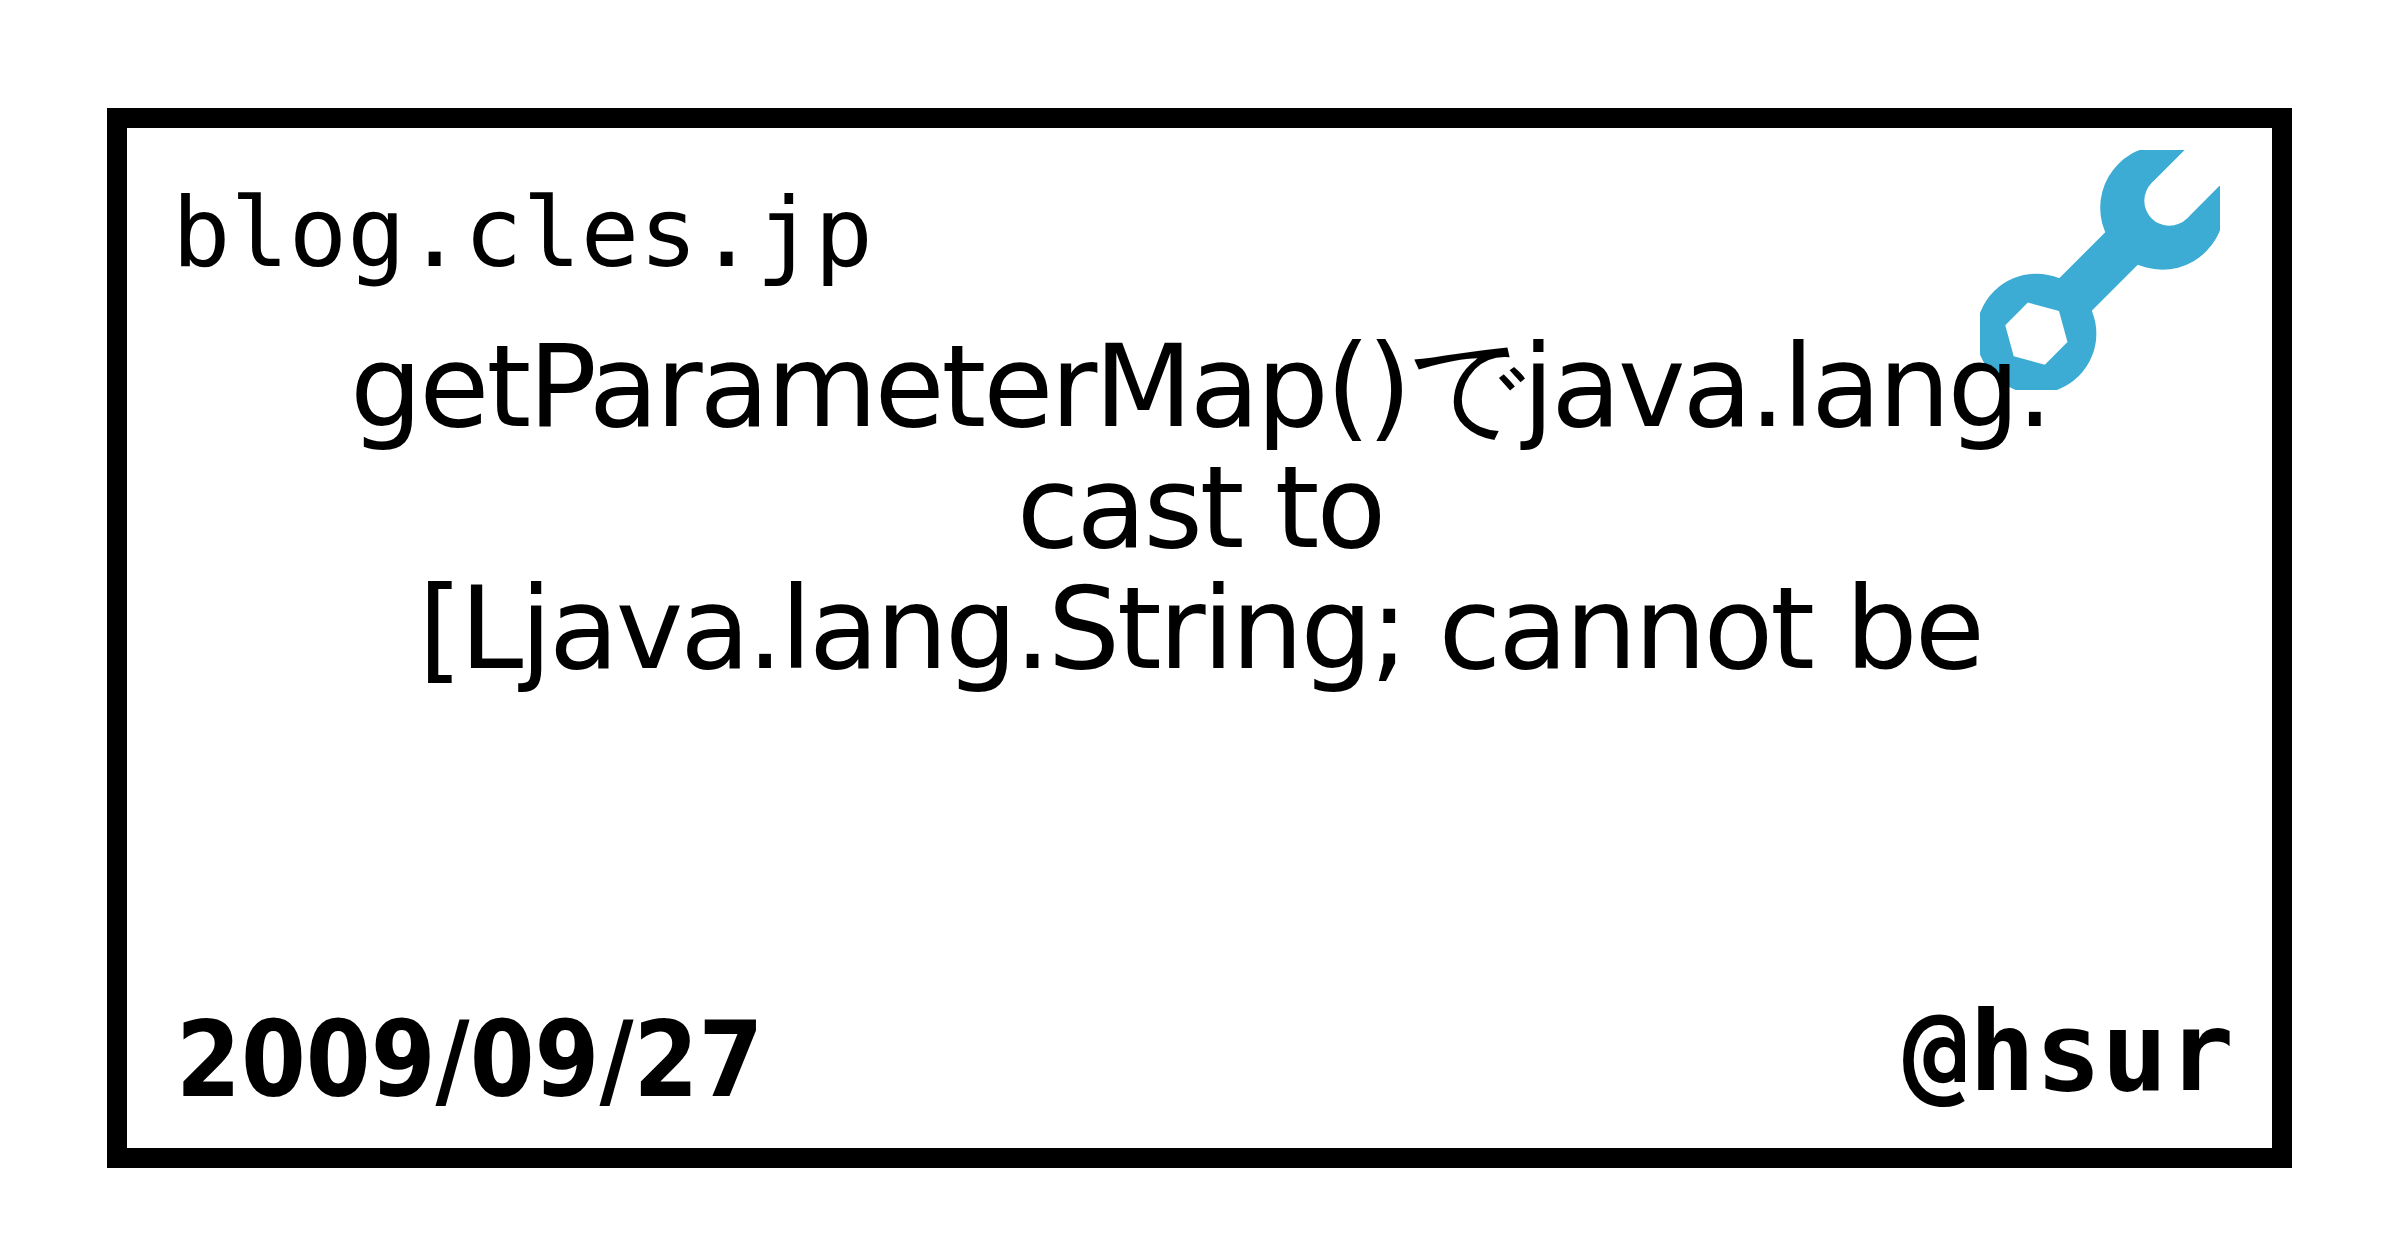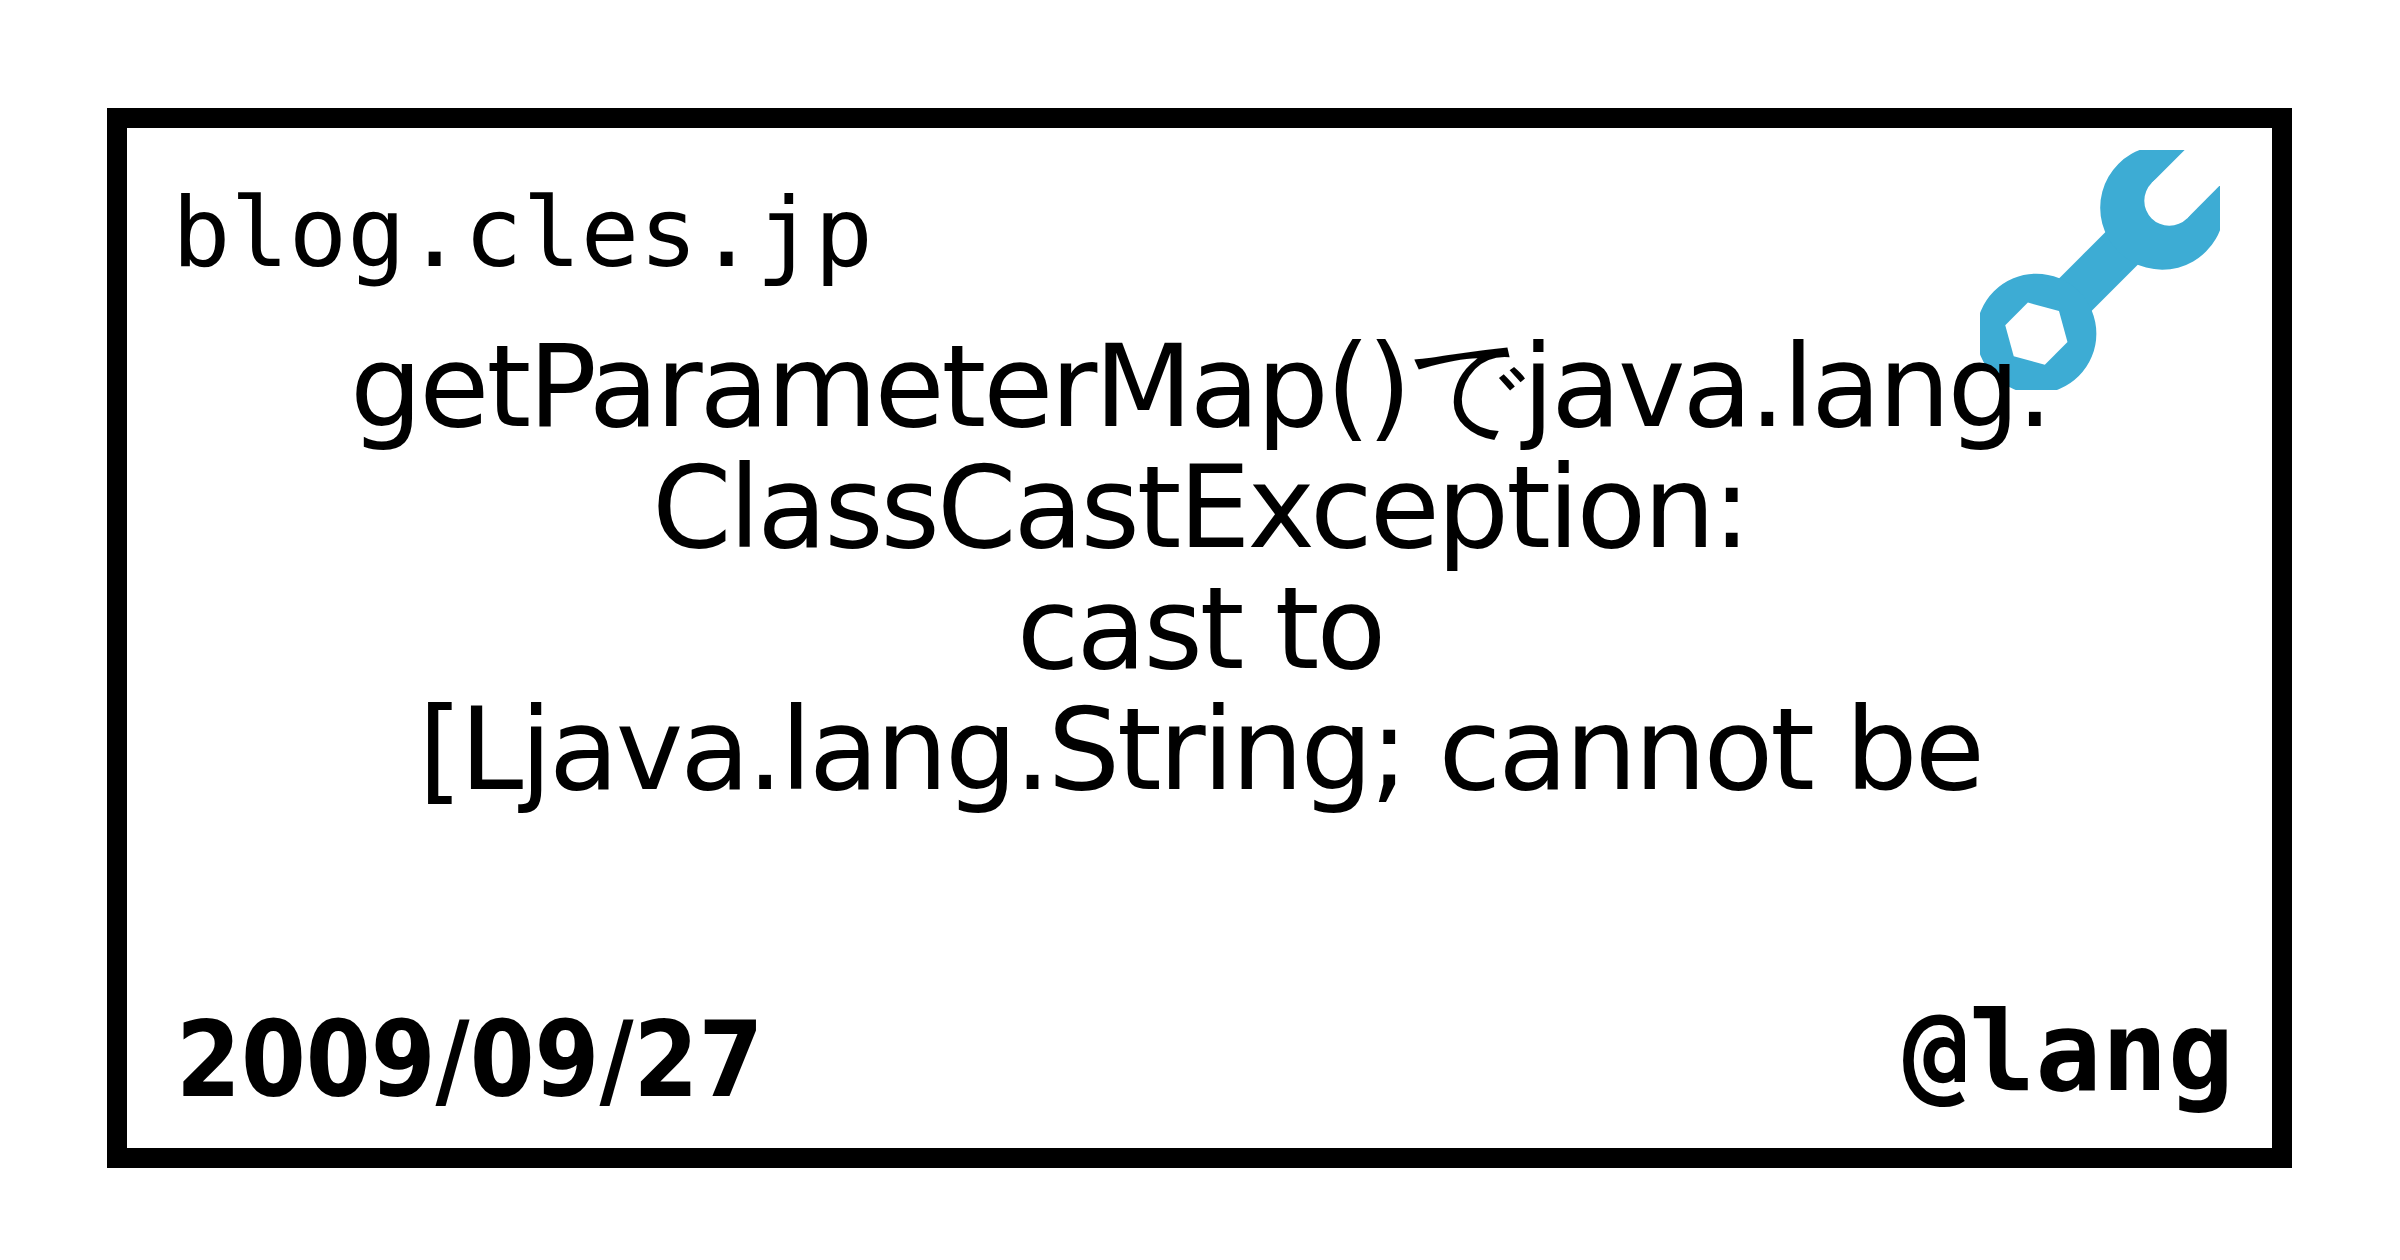--- a/index.html
+++ b/index.html
@@ -63,20 +63,19 @@
     <g transform="translate(120 120) rotate(45) translate(-120 -120)">
       <rect x="95" y="-40" width="50" height="62" fill="#ffffff"></rect>
       <circle cx="120" cy="22" r="25" fill="#ffffff"></circle>
     </g>
   </svg>
 </div>
 
 <div class="title-wrap">
   <h1 class="title">
     <span>getParameterMap()でjava.lang.</span>
-    <span>ClassCastException:</span>
     <span>cast to</span>
     <span>[Ljava.lang.String; cannot be</span>
   </h1>
 </div>
 
 <div class="date">2009/09/27</div>
-<div class="author">@lang</div>
+<div class="author">@hsur</div>
 
 </body></html>

